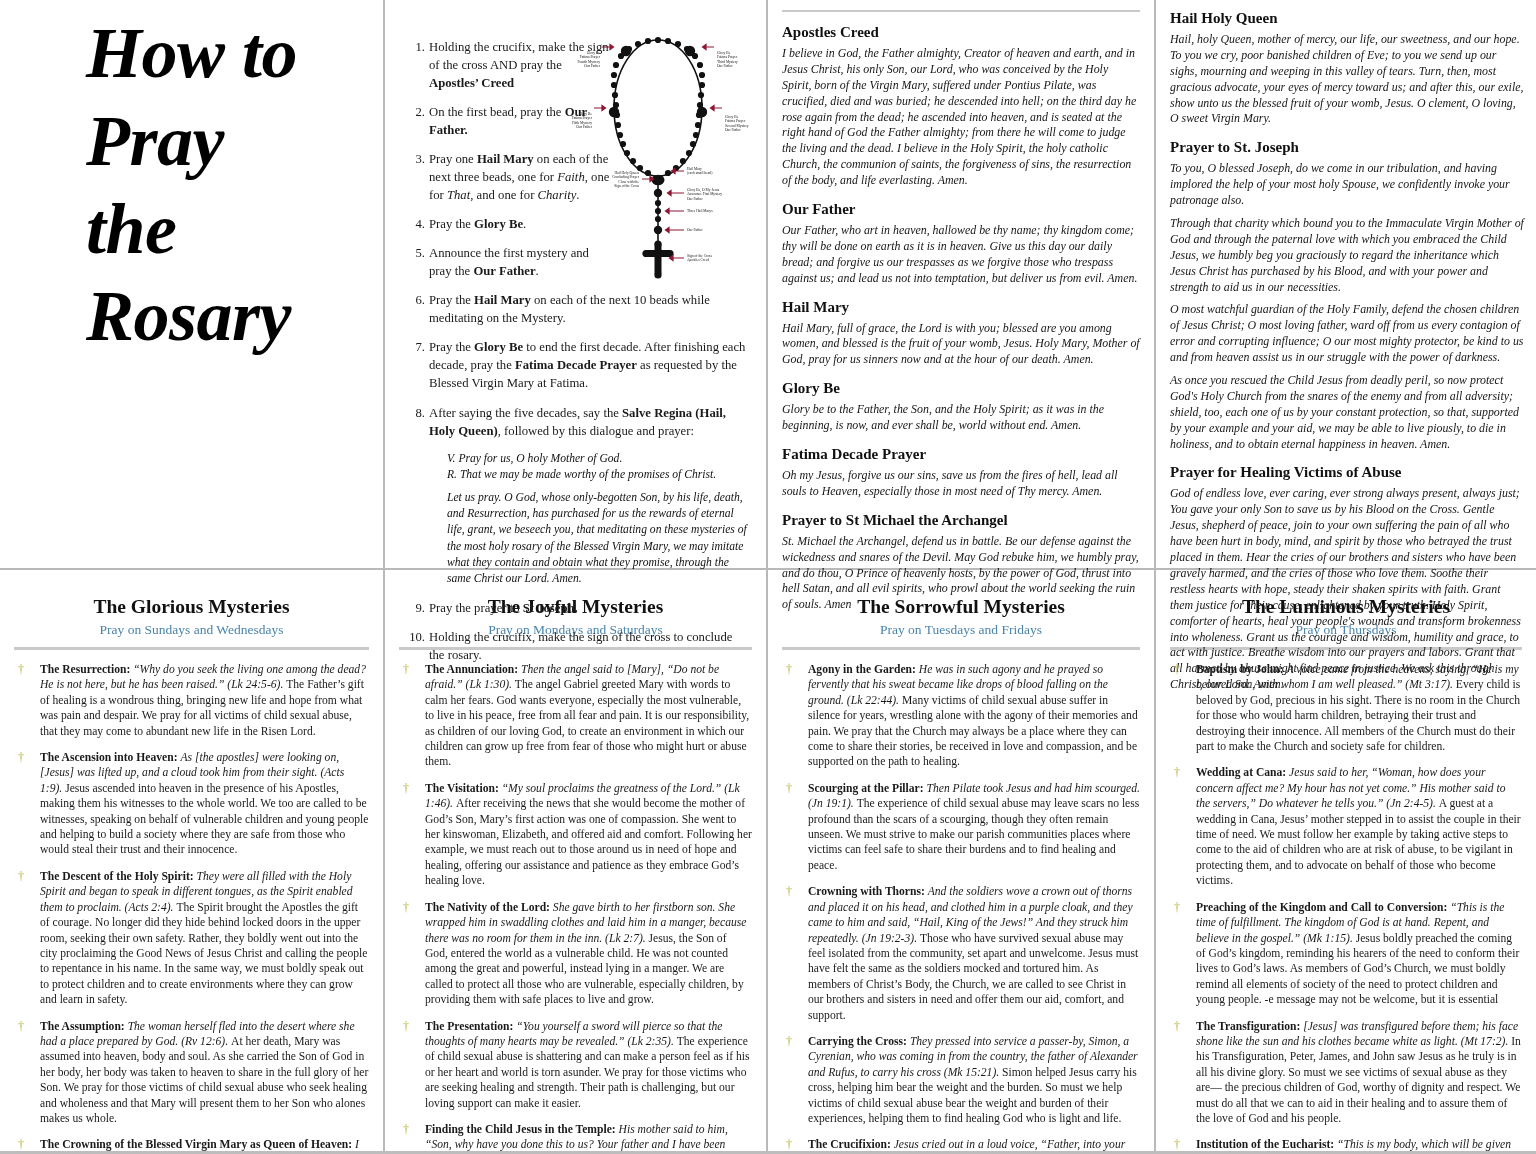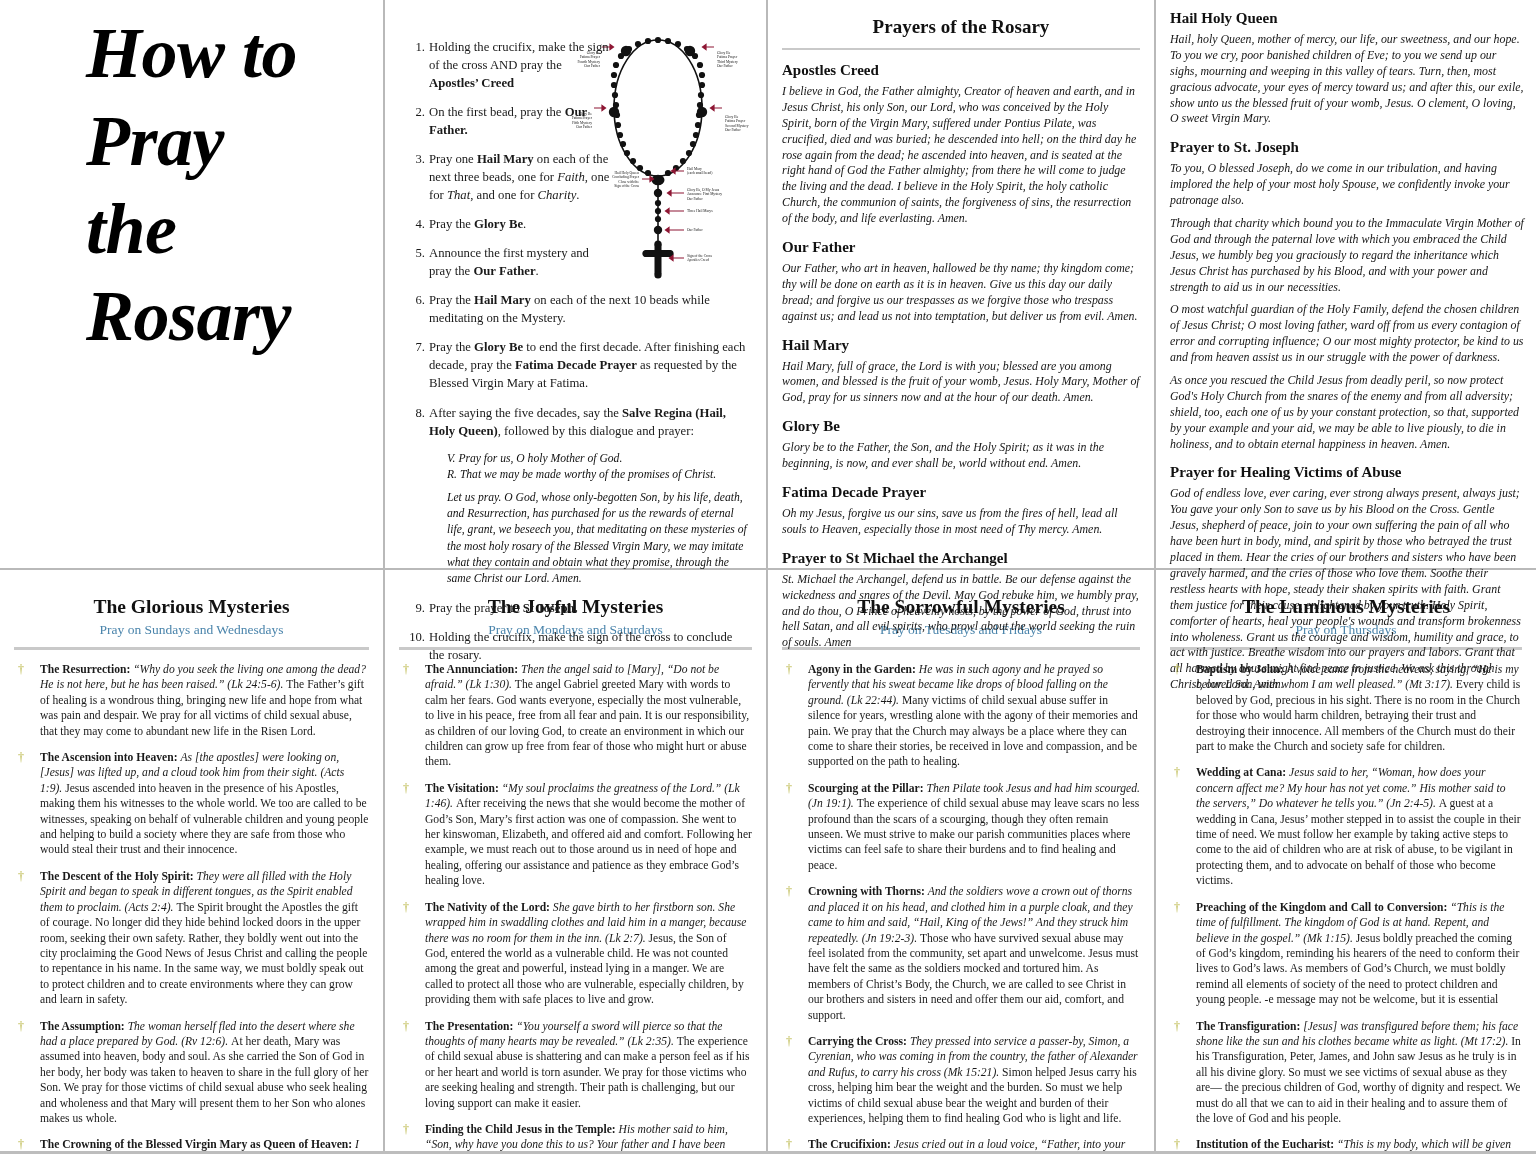--- a/index.html
+++ b/index.html
@@ -186,21 +186,20 @@
               <p>V. Pray for us, O holy Mother of God.<br>R. That we may be made worthy of the promises of Christ.</p>
               <p>Let us pray. O God, whose only-begotten Son, by his life, death, and Resurrection, has purchased for us the rewards of eternal life, grant, we beseech you, that meditating on these mysteries of the most holy rosary of the Blessed Virgin Mary, we may imitate what they contain and obtain what they promise, through the same Christ our Lord. Amen.</p>
             </div>
             <li><span>Pray the prayer to <b>St Joseph.</b></span></li>
             <li><span>Holding the crucifix, make the sign of the cross to conclude the rosary.</span></li>
           </ol>
       </div>
     </div>
 
     <div class="col prayer-col vline">
-      <div class="col-head">Prayers of the Rosary</div>
       <div class="rule"></div>
       <div id="prayers-1">
           <h3 class="pr">Apostles Creed</h3>
           <p class="pr">I believe in God, the Father almighty, Creator of heaven and earth, and in Jesus Christ, his only Son, our Lord, who was conceived by the Holy Spirit, born of the Virgin Mary, suffered under Pontius Pilate, was crucified, died and was buried; he descended into hell; on the third day he rose again from the dead; he ascended into heaven, and is seated at the right hand of God the Father almighty; from there he will come to judge the living and the dead.  I believe in the Holy Spirit, the holy catholic Church, the communion of saints, the forgiveness of sins, the resurrection of the body, and life everlasting. Amen.</p>
           <h3 class="pr">Our Father</h3>
           <p class="pr">Our Father, who art in heaven, hallowed be thy name; thy kingdom come; thy will be done on earth as it is in heaven. Give us this day our daily bread; and forgive us our trespasses as we forgive those who trespass against us; and lead us not into temptation, but deliver us from evil. Amen.</p>
           <h3 class="pr">Hail Mary</h3>
           <p class="pr">Hail Mary, full of grace, the Lord is with you; blessed are you among women, and blessed is the fruit of your womb, Jesus. Holy Mary, Mother of God, pray for us sinners now and at the hour of our death. Amen.</p>
           <h3 class="pr">Glory Be</h3>
           <p class="pr">Glory be to the Father, the Son, and the Holy Spirit; as it was in the beginning, is now, and ever shall be, world without end. Amen.</p>

